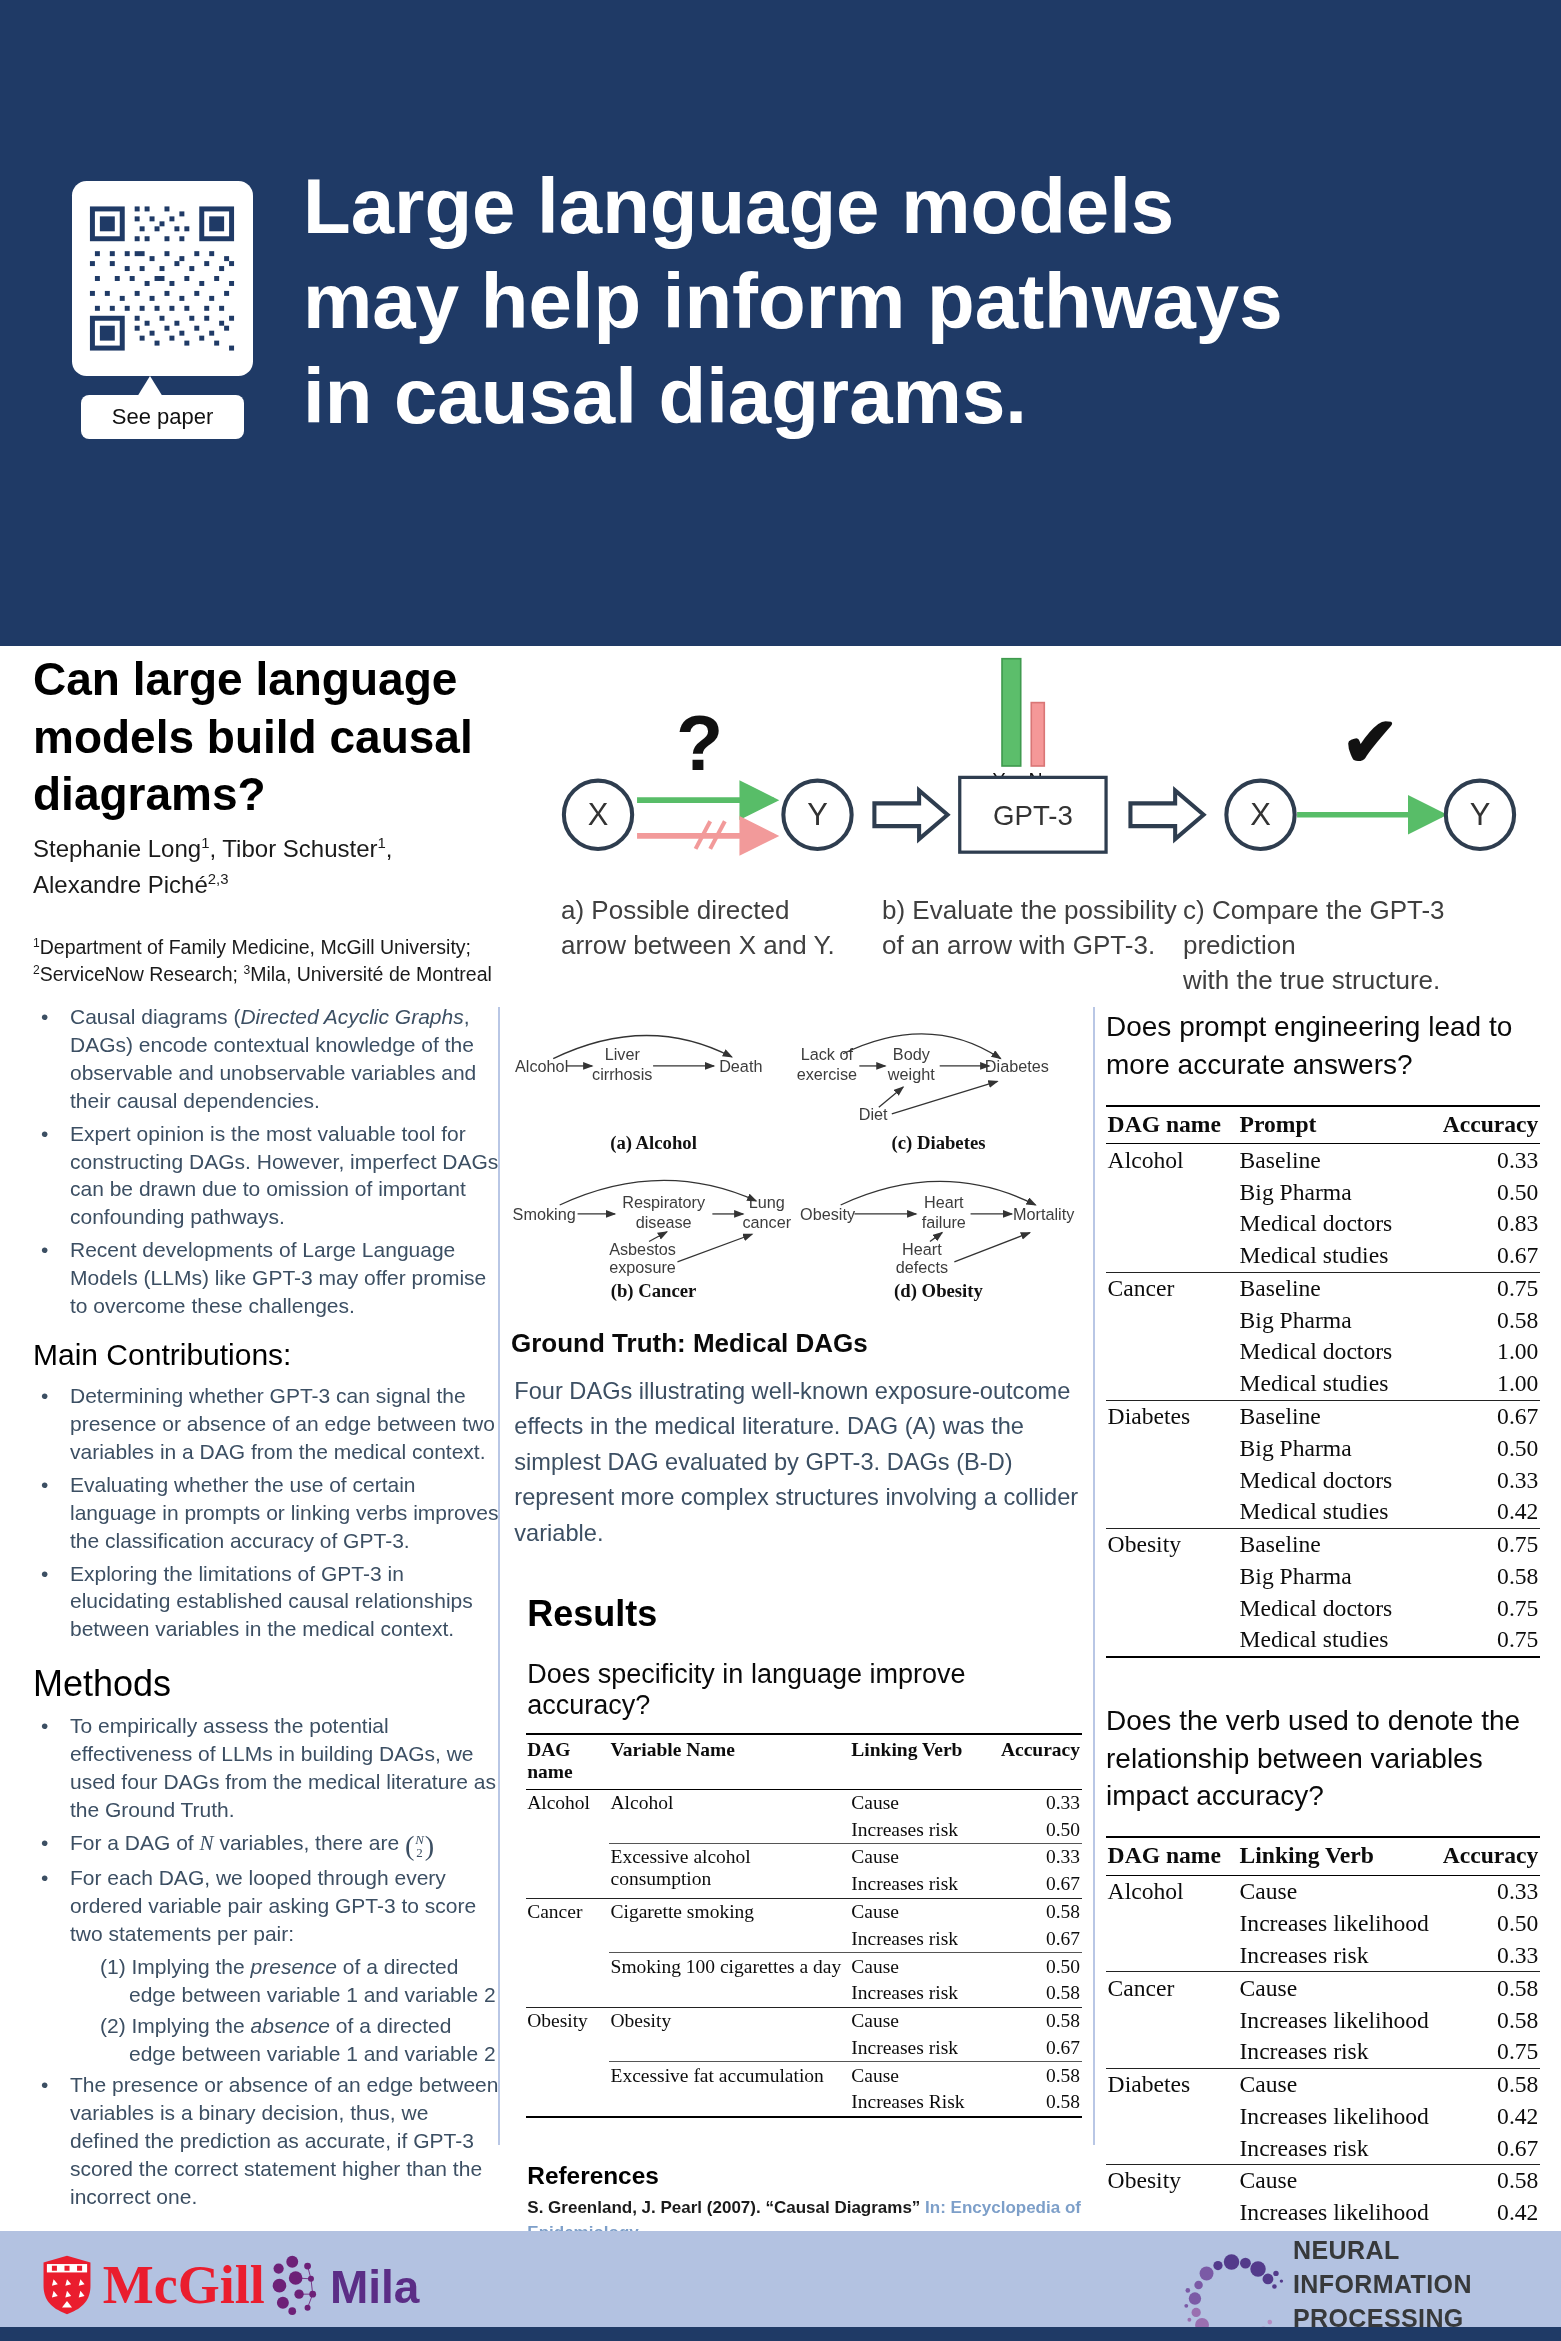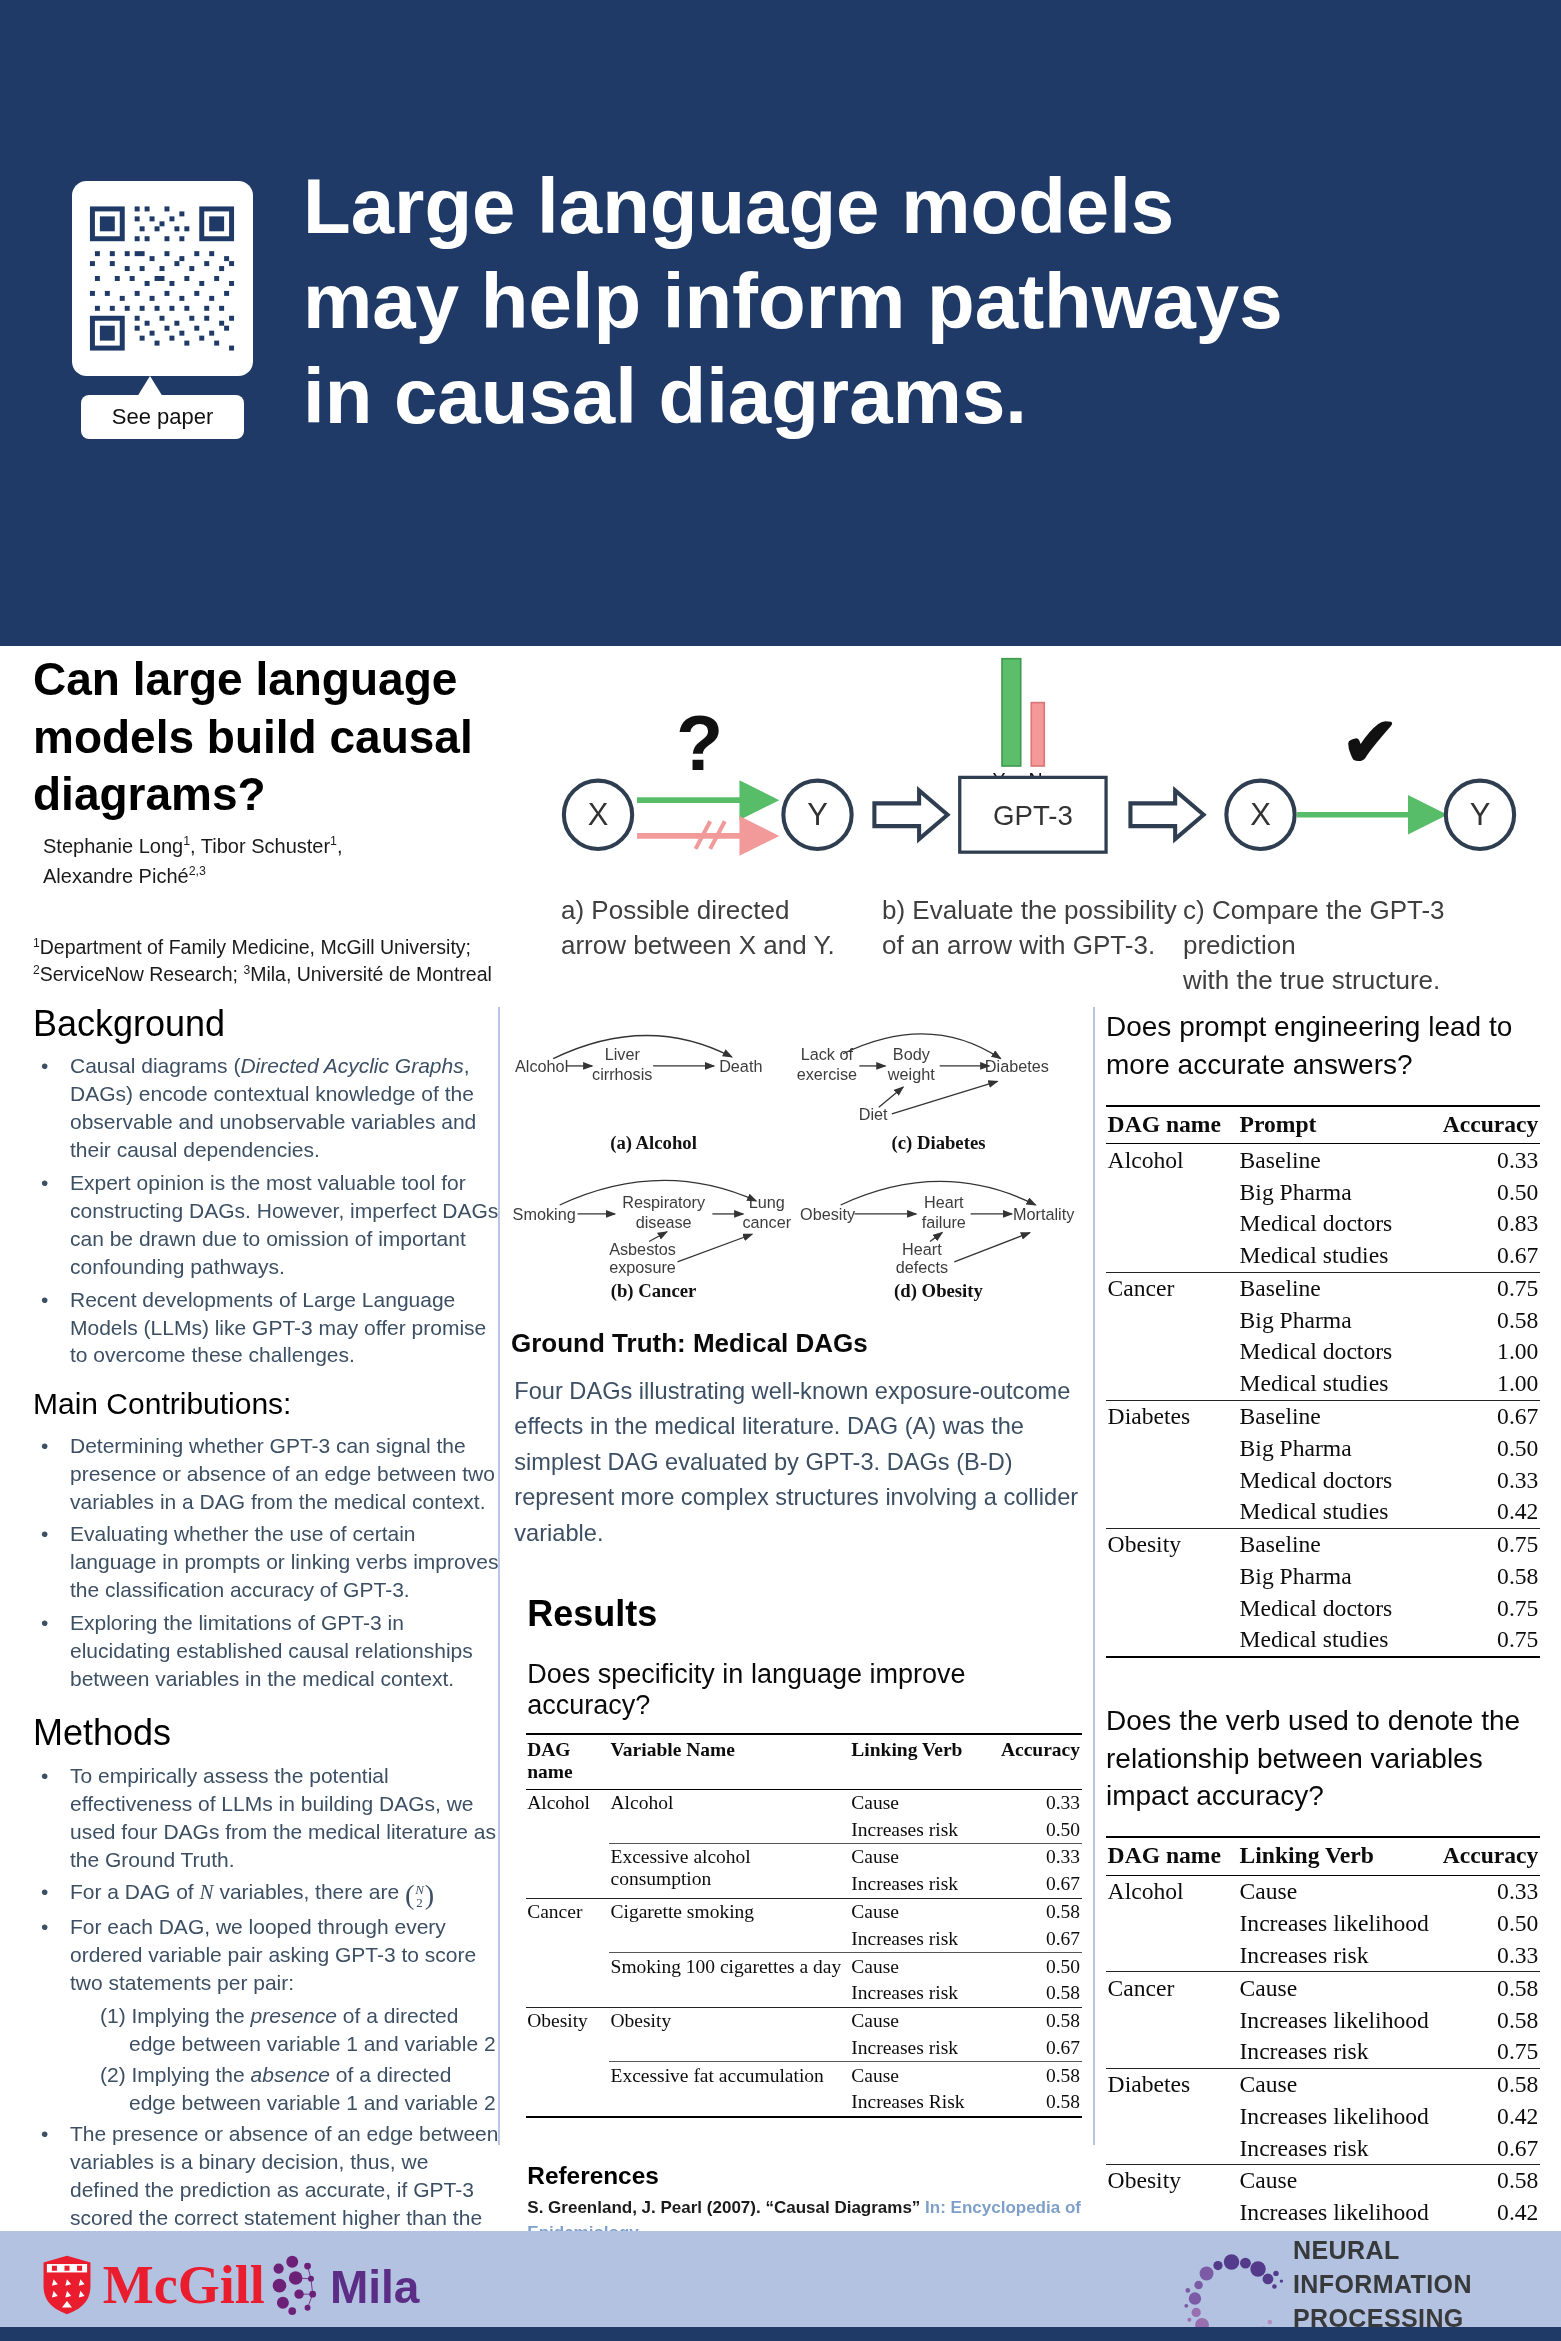--- a/index.html
+++ b/index.html
@@ -15,21 +15,21 @@
           border-bottom:21px solid #ffffff;}
   #see-paper{position:absolute;left:81px;top:395px;width:163px;height:44px;background:#fff;
           border-radius:8.1px;color:#111;font-size:22px;display:flex;align-items:center;
           justify-content:center;}
   #main-title{position:absolute;left:303px;top:159px;width:1025px;color:#ffffff;
           font-size:78px;font-weight:bold;line-height:1.22;letter-spacing:0px;}
 
   
   #intro-question{position:absolute;left:33px;top:651px;width:472px;font-size:46px;font-weight:bold;
           color:#000;line-height:1.25;}
-  #authors{position:absolute;left:43px;top:831px;width:472px;font-size:20px;color:#1a1a1a;line-height:1.5;}
+  #authors{position:absolute;left:33px;top:831px;width:472px;font-size:24px;color:#1a1a1a;line-height:1.5;}
   #affiliations{position:absolute;left:33px;top:934px;width:488px;font-size:19.5px;color:#1a1a1a;line-height:1.4;}
   sup{font-size:0.62em;}
 
   #pipeline-svg{position:absolute;left:533px;top:644px;}
   .pipe-caption{position:absolute;width:309px;font-size:26px;color:#3f3f3f;text-align:left;
           line-height:1.35;white-space:pre-line;}
   #cap-a{left:561px;top:893px;}
   #cap-b{left:882px;top:893px;}
   #cap-c{left:1183px;top:893px;width:374px;}
 
@@ -268,21 +268,20 @@
 arrow between X and Y.</div>
   <div class="pipe-caption" id="cap-b">b) Evaluate the possibility
 of an arrow with GPT-3.</div>
   <div class="pipe-caption" id="cap-c">c) Compare the GPT-3 prediction
 with the true structure.</div>
 
   <div class="vdiv" id="vdiv-1"></div>
   <div class="vdiv" id="vdiv-2"></div>
 
   <div id="left-col">
-    <h3 class="sect-h">Background</h3>
     <div class="bullet"><span>Causal diagrams (</span><span class="it">Directed Acyclic Graphs</span><span>, DAGs) encode contextual knowledge of the observable and unobservable variables and their causal dependencies.</span></div>
     <div class="bullet">Expert opinion is the most valuable tool for constructing DAGs. However,  imperfect DAGs can be drawn due to omission of important confounding pathways.</div>
     <div class="bullet">Recent developments of Large Language Models (LLMs) like GPT-3 may offer  promise to overcome these challenges.</div>
 
     <h3 class="sect-h2">Main Contributions:</h3>
     <div class="bullet">Determining whether GPT-3 can signal the presence or absence of an edge between two variables in a DAG from the medical context.</div>
     <div class="bullet">Evaluating whether the use of certain language in prompts or linking verbs improves the classification accuracy of GPT-3.</div>
     <div class="bullet">Exploring the limitations of GPT-3 in elucidating established causal relationships between variables in the medical context.</div>
 
     <h3 class="sect-h" style="margin-top:19.5px;">Methods</h3>

